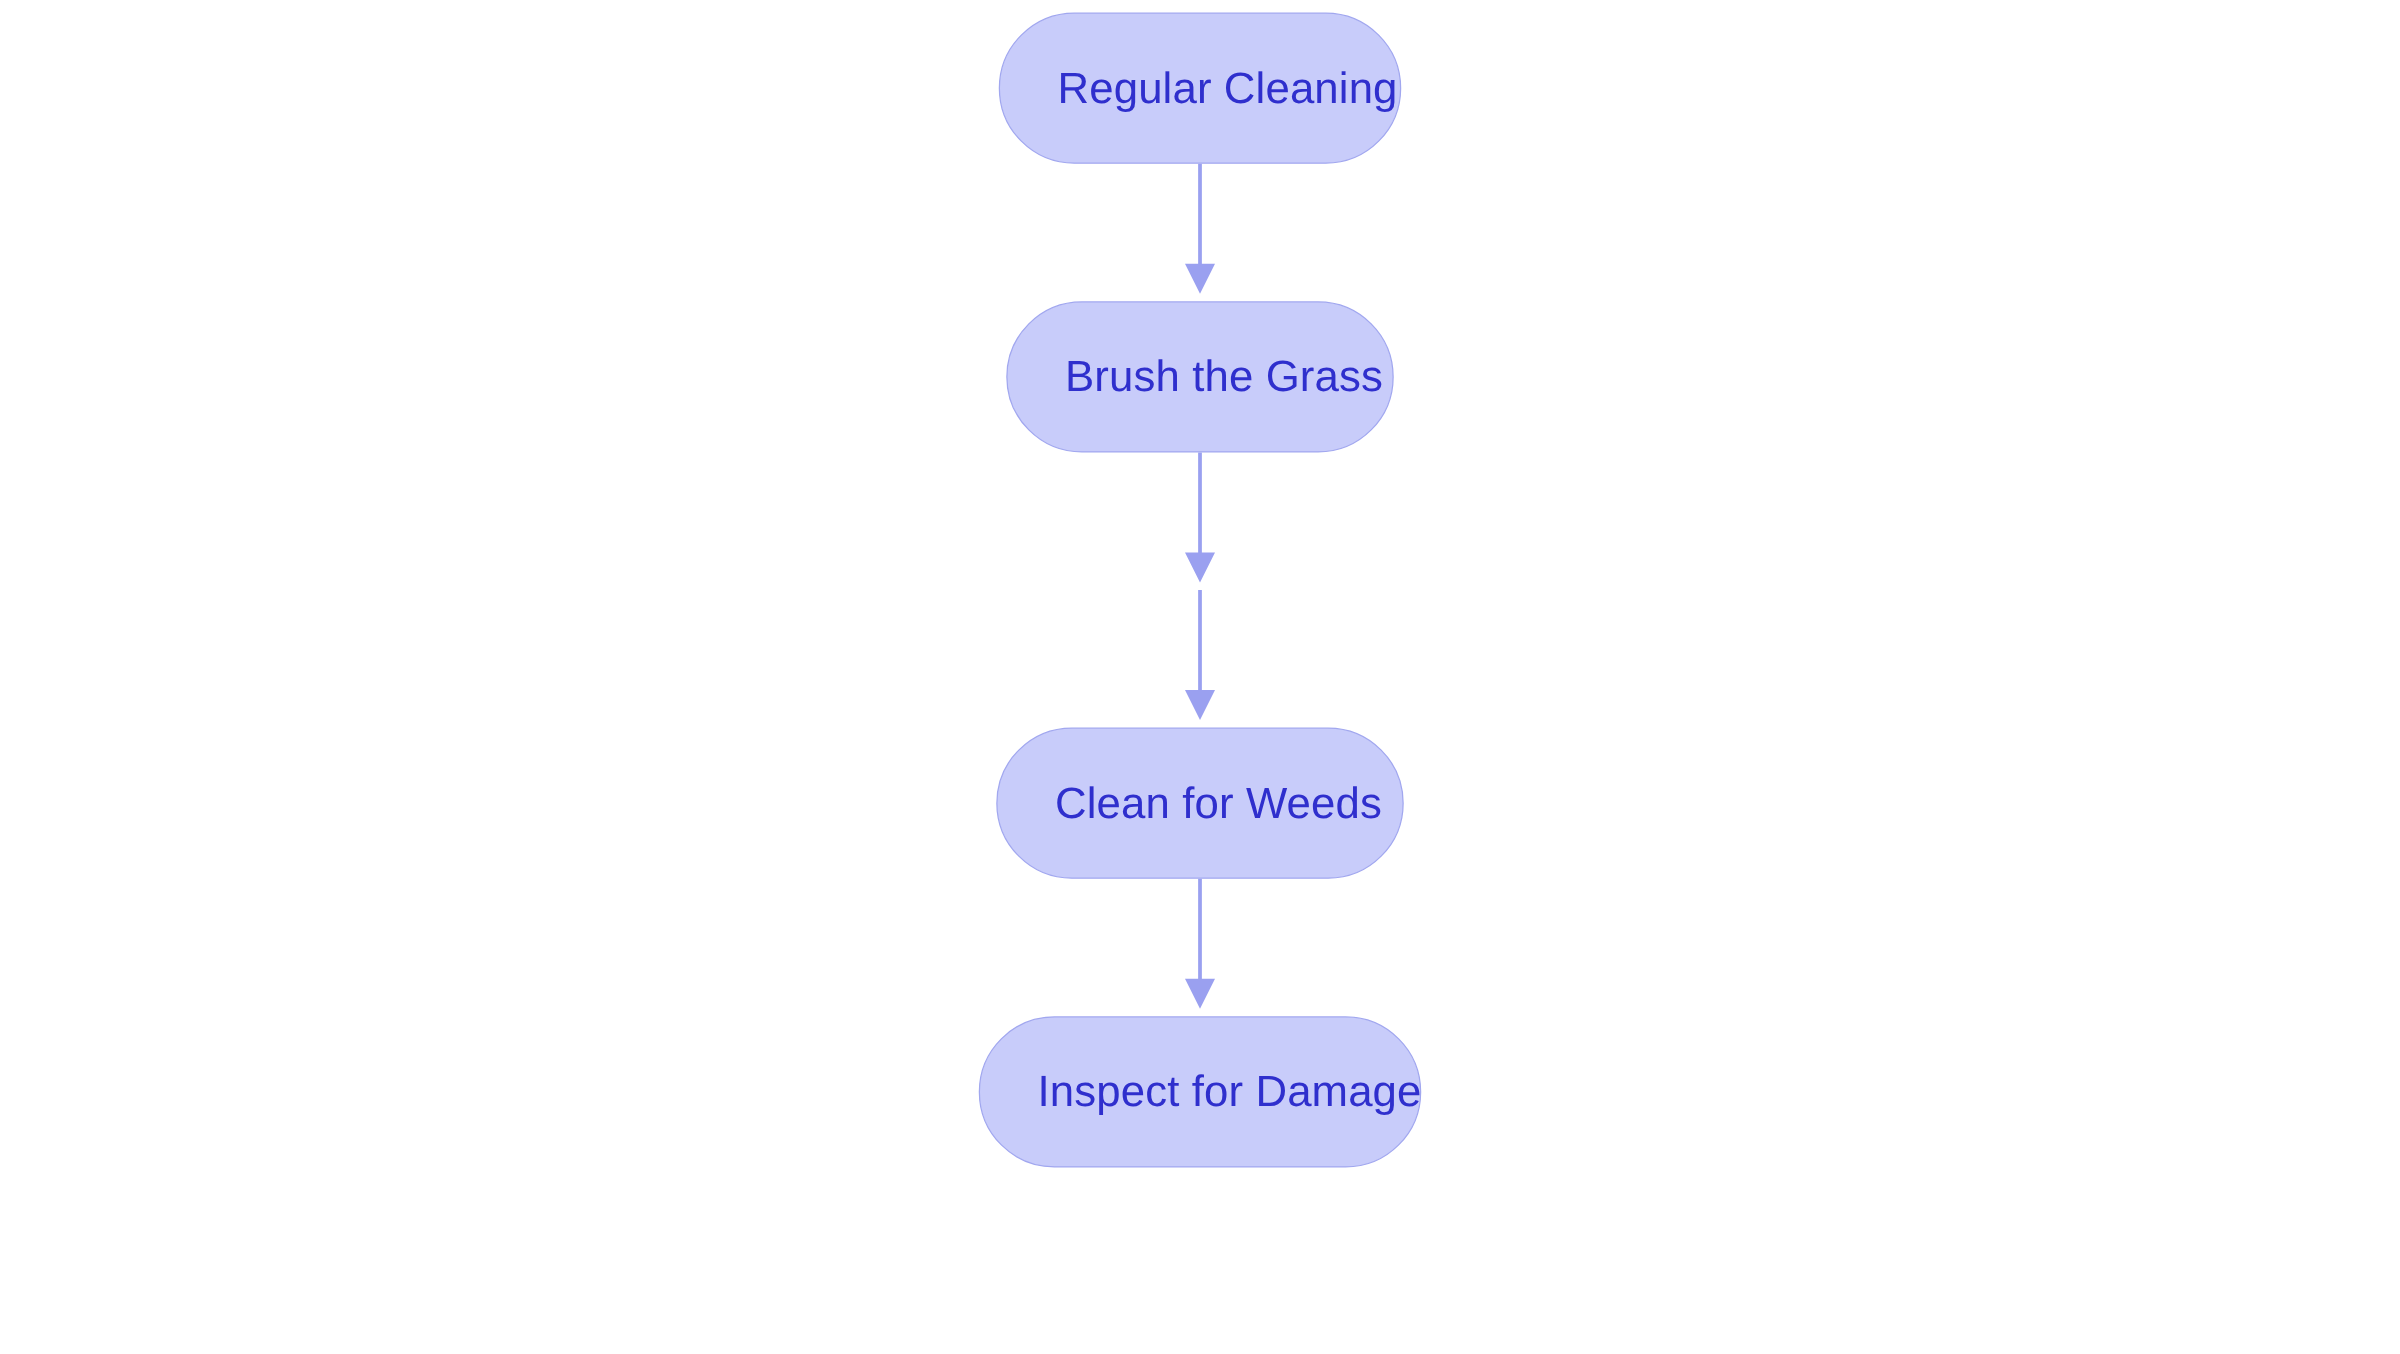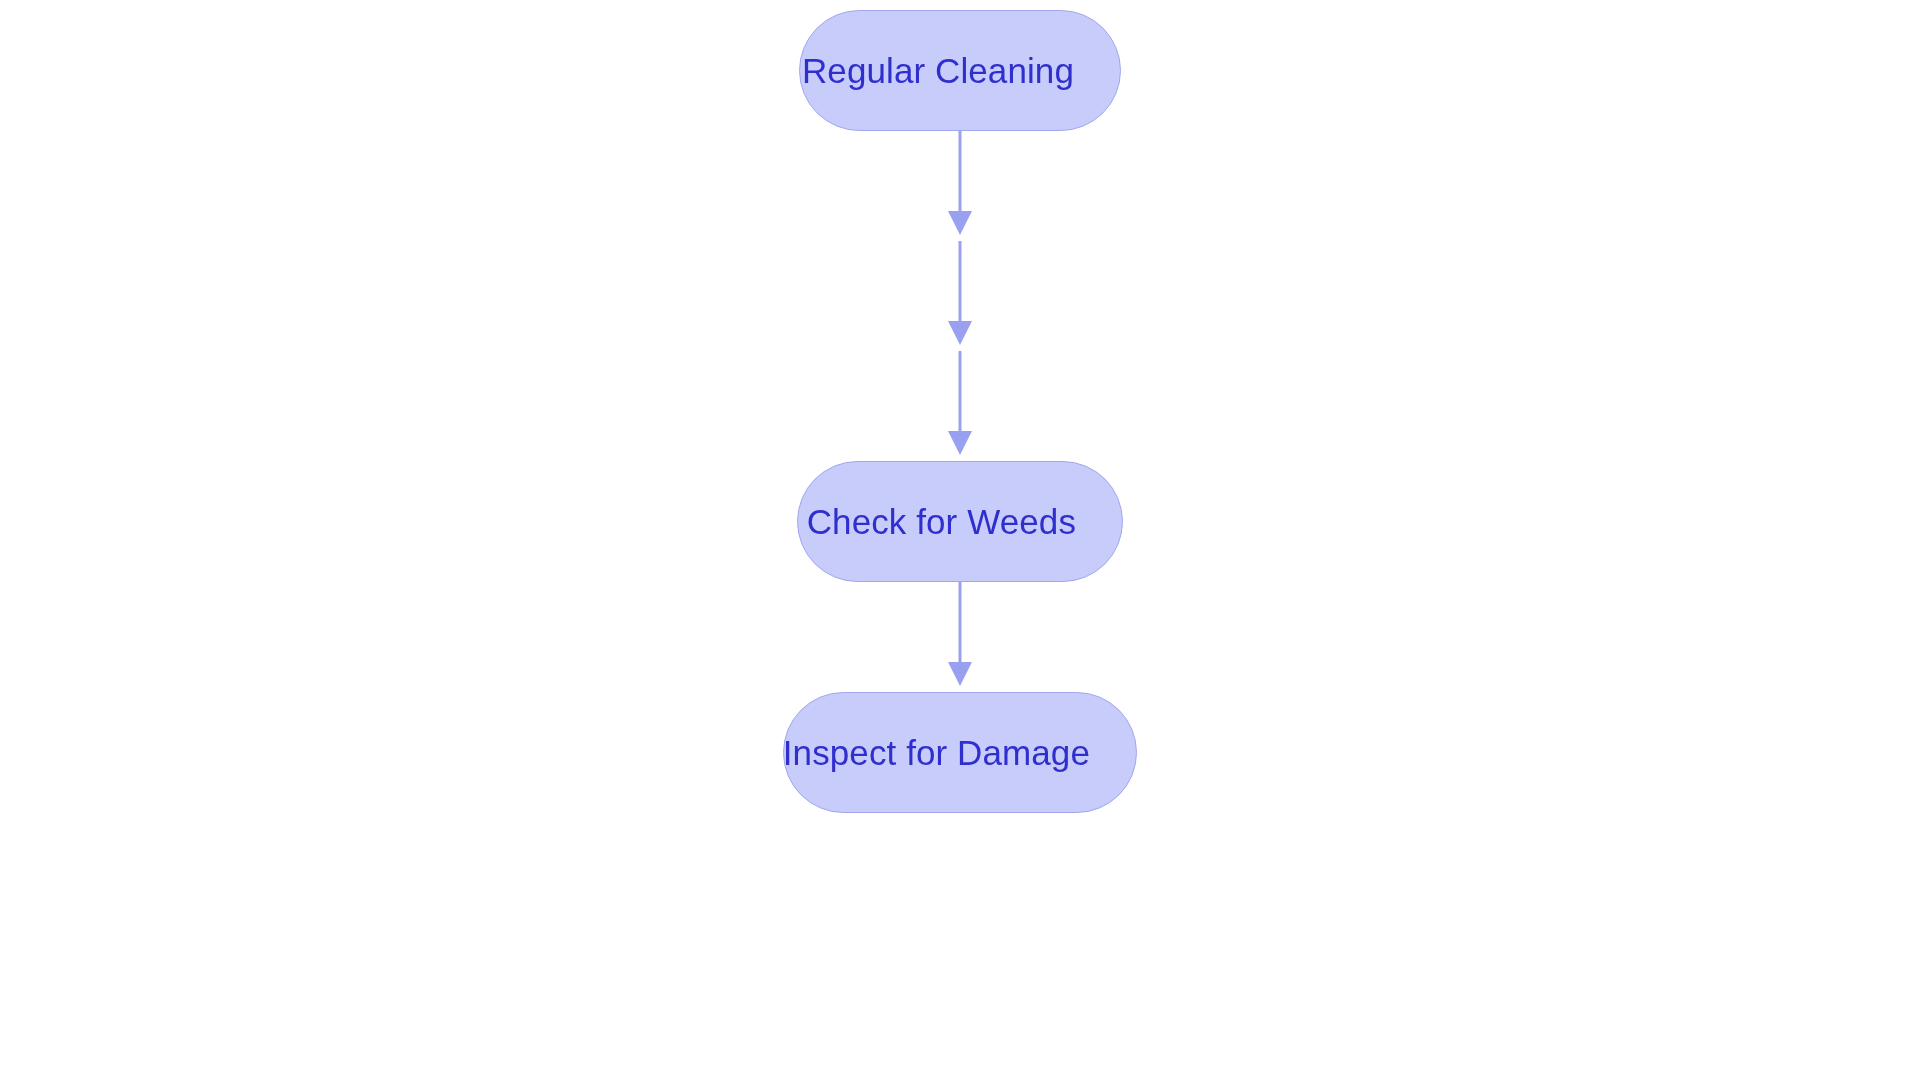--- a/index.html
+++ b/index.html
@@ -34,21 +34,21 @@
   }
 
   .node {
     box-sizing: border-box;
     height: 121px;
     background: #c8ccfa;
     border: 1.6px solid #a1a7ef;
     border-radius: 62px;
     display: flex;
     align-items: center;
-    justify-content: flex-end;
+    justify-content: flex-start;
     padding: 0 46px;
   }
 
   .node-label {
     color: #2f2fcd;
     font-family: "Liberation Sans", sans-serif;
     font-size: 35px;
     font-weight: 400;
     letter-spacing: 0.1px;
     white-space: nowrap;
@@ -87,38 +87,41 @@
       <span class="node-label">Regular Cleaning</span>
     </div>
 
     <div class="connector">
       <svg width="40" height="110" viewBox="0 0 40 110" xmlns="http://www.w3.org/2000/svg">
         <line x1="20" y1="0" x2="20" y2="90" stroke="#9aa0f0" stroke-width="3"></line>
         <polygon points="20,104 8,80 32,80" fill="#9aa0f0"></polygon>
       </svg>
     </div>
 
+    <div class="node node-w1">
+      <span class="node-label">Brush the Grass</span>
+    </div>
 
     <div class="connector">
       <svg width="40" height="110" viewBox="0 0 40 110" xmlns="http://www.w3.org/2000/svg">
         <line x1="20" y1="0" x2="20" y2="90" stroke="#9aa0f0" stroke-width="3"></line>
         <polygon points="20,104 8,80 32,80" fill="#9aa0f0"></polygon>
       </svg>
     </div>
 
 
     <div class="connector">
       <svg width="40" height="110" viewBox="0 0 40 110" xmlns="http://www.w3.org/2000/svg">
         <line x1="20" y1="0" x2="20" y2="90" stroke="#9aa0f0" stroke-width="3"></line>
         <polygon points="20,104 8,80 32,80" fill="#9aa0f0"></polygon>
       </svg>
     </div>
 
     <div class="node node-w3">
-      <span class="node-label">Check for Weeds</span>
+      <span class="node-label">Clean for Weeds</span>
     </div>
 
     <div class="connector">
       <svg width="40" height="110" viewBox="0 0 40 110" xmlns="http://www.w3.org/2000/svg">
         <line x1="20" y1="0" x2="20" y2="90" stroke="#9aa0f0" stroke-width="3"></line>
         <polygon points="20,104 8,80 32,80" fill="#9aa0f0"></polygon>
       </svg>
     </div>
 
     <div class="node node-w4">

